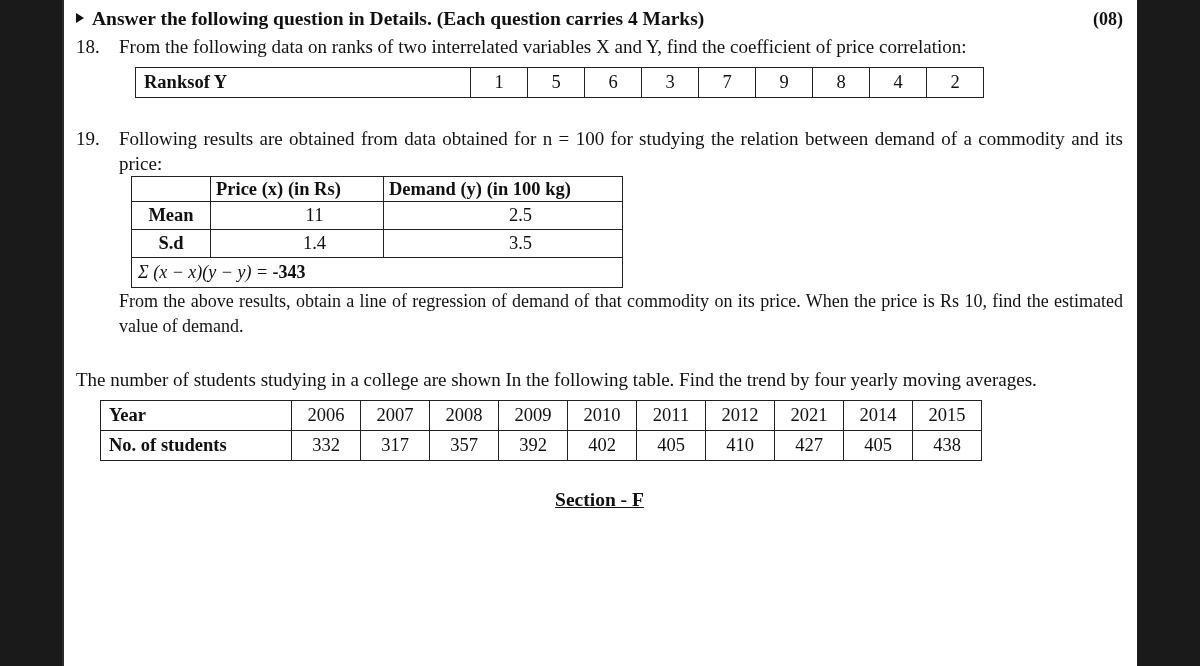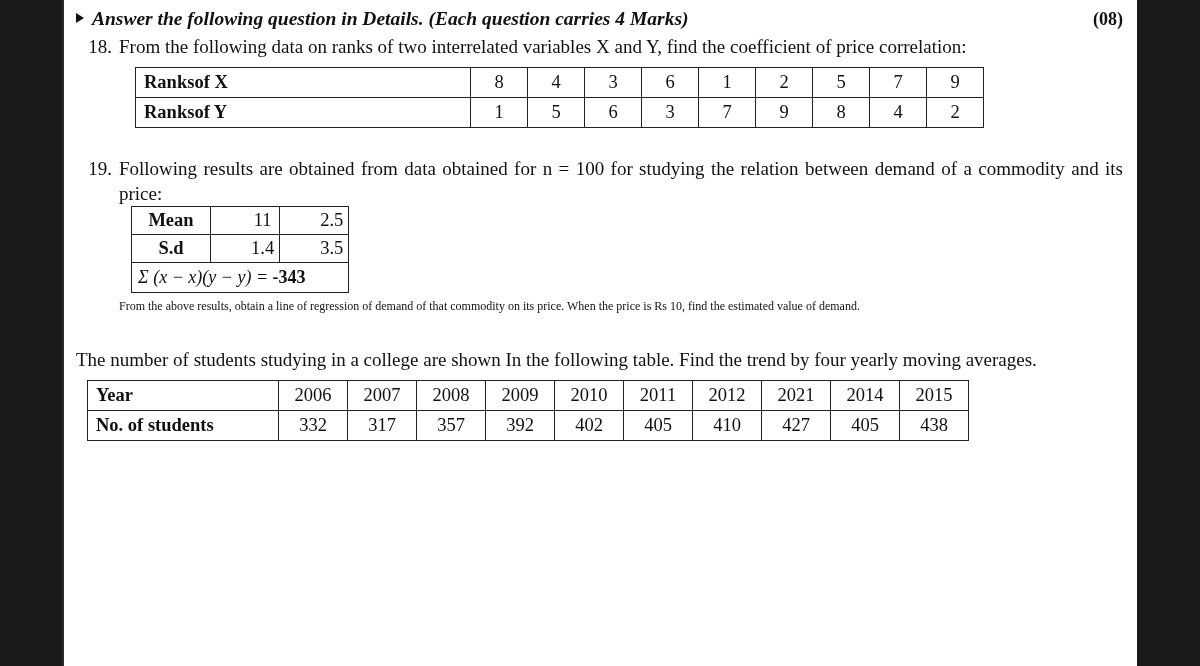--- a/index.html
+++ b/index.html
@@ -46,32 +46,31 @@
   .tri {
     display: inline-block;
     width: 0; height: 0;
     border-left: 8px solid #111;
     border-top: 5px solid transparent;
     border-bottom: 5px solid transparent;
     margin-right: 8px;
     position: relative;
     top: -2px;
   }
-  .head-text { flex: 0 0 auto; font-style: italic; }
+  .head-text { flex: 0 0 auto; }
   .head-marks { margin-left: auto; font-weight: bold; font-size: 18px; }
 
   
   .q {
     display: flex;
     margin-top: 2px;
   }
   .q-num {
     width: 36px;
     flex: 0 0 36px;
-    text-align: right;
     padding-right: 7px;
     font-size: 19px;
     line-height: 25px;
   }
   .q-body {
     flex: 1 1 auto;
     font-size: 19px;
     line-height: 25px;
   }
   .justify { text-align: justify; text-align-last: left; }
@@ -120,27 +119,27 @@
   .t19 .c-demand { width: 228px; }
   .sumrow td {
     text-align: left;
     font-size: 18px;
     padding: 2px 6px;
   }
   .sumrow .bold { font-weight: bold; }
   .ital { font-style: italic; }
 
   .after-table {
-    font-size: 12px;
+    font-size: 18px;
     line-height: 25px;
     margin-top: 1px;
   }
 
   
-  .t20 { margin-left: 11px; }
+  .t20 { margin-left: 24px; }
   .t20 td { padding: 2px 7px; }
   .t20 td.lbl { width: 176px; }
   .t20 td.yr { width: 56px; }
 
   .section-f {
     text-align: center;
     font-weight: bold;
     font-size: 19.5px;
     margin-top: 28px;
     text-decoration: underline;
@@ -159,32 +158,20 @@
       <span class="head-text">Answer the following question in Details. (Each question carries 4 Marks)</span>
       <span class="head-marks">(08)</span>
     </div>
 
     <div class="q">
       <div class="q-num">18.</div>
       <div class="q-body">
         <div class="justify">From the following data on ranks of two interrelated variables X and Y, find the coefficient of price correlation:</div>
         <table class="dt t18">
           <tbody>
-              <tr>
-            <td class="lbl">Ranksof X</td>
-            <td class="val">8</td>
-            <td class="val">4</td>
-            <td class="val">3</td>
-            <td class="val">6</td>
-            <td class="val">1</td>
-            <td class="val">2</td>
-            <td class="val">5</td>
-            <td class="val">7</td>
-            <td class="val">9</td>
-          </tr>
           <tr>
             <td class="lbl">Ranksof Y</td>
             <td class="val">1</td>
             <td class="val">5</td>
             <td class="val">6</td>
             <td class="val">3</td>
             <td class="val">7</td>
             <td class="val">9</td>
             <td class="val">8</td>
             <td class="val">4</td>
@@ -196,20 +183,25 @@
     </div>
 
     <div class="spacer-md"></div>
 
     <div class="q">
       <div class="q-num">19.</div>
       <div class="q-body">
         <div class="justify">Following results are obtained from data obtained for n = 100 for studying the relation between demand of a commodity and its price:</div>
         <table class="t19">
           <tbody>
+              <tr>
+            <td class="c-blank"></td>
+            <td class="hdr c-price">Price (x) (in Rs)</td>
+            <td class="hdr c-demand">Demand (y) (in 100 kg)</td>
+          </tr>
           <tr>
             <td class="rlbl">Mean</td>
             <td class="num">11</td>
             <td class="num">2.5</td>
           </tr>
           <tr>
             <td class="rlbl">S.d</td>
             <td class="num">1.4</td>
             <td class="num">3.5</td>
           </tr>
@@ -253,15 +245,16 @@
             <td>410</td>
             <td>427</td>
             <td>405</td>
             <td>438</td>
           </tr>
         </tbody>
           </table>
       </div>
     </div>
 
+    <div class="section-f">Section - F</div>
 
   </div>
 </div>
 
 </body></html>

